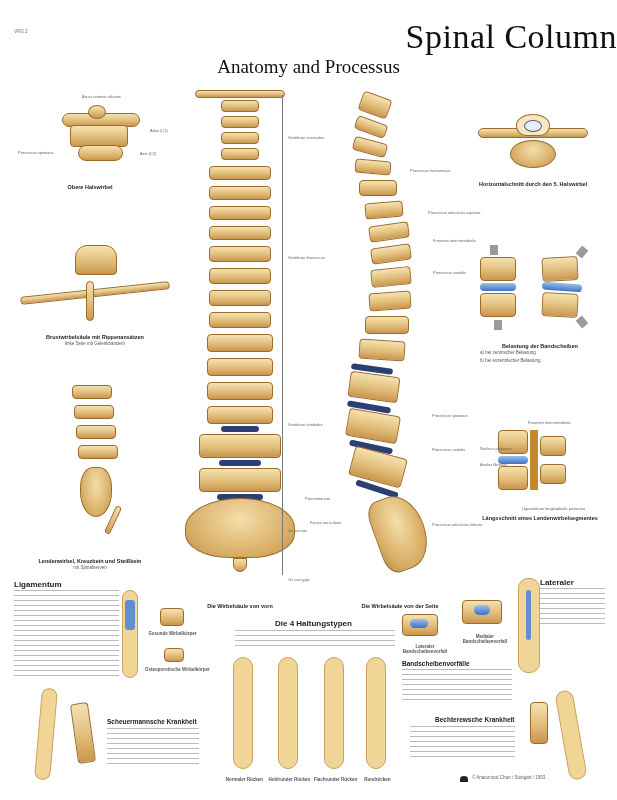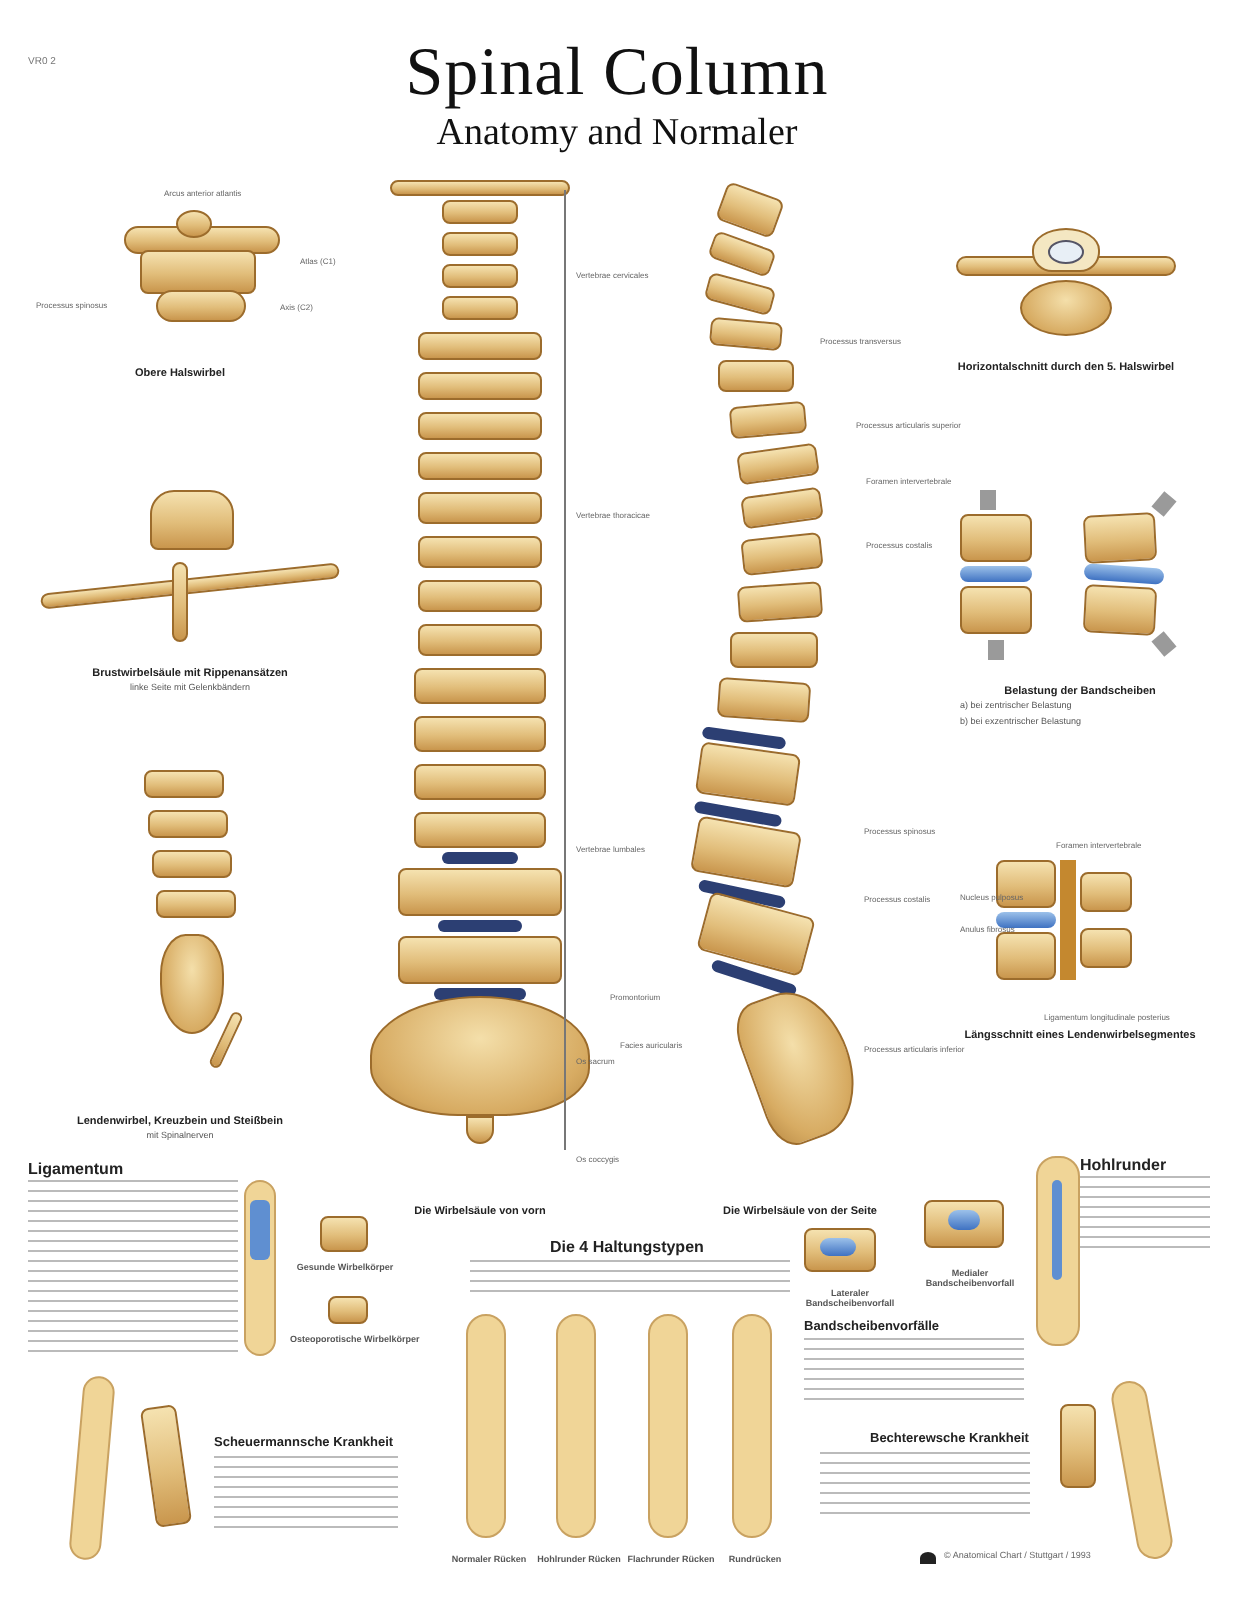--- a/index.html
+++ b/index.html
@@ -1,40 +1,40 @@
 <!DOCTYPE html>
 <html><head>
 <meta charset="utf-8">
 <style>
   * { box-sizing: border-box; margin: 0; padding: 0; }
   html, body { width: 617px; height: 800px; background: #ffffff; overflow: hidden; }
   body { position: relative; font-family: "Liberation Sans", sans-serif; color: #222; }
   .abs { position: absolute; }
   .code { left: 14px; top: 28px; font-size: 5px; color: #777; }
-  .title { left: 0; width: 617px; top: 18px; text-align: center; font-family: "Liberation Serif", serif; font-size: 34px; color: #111; letter-spacing: 0.5px; }
+  .title { left: 0; width: 617px; top: 18px; text-align: right; font-family: "Liberation Serif", serif; font-size: 34px; color: #111; letter-spacing: 0.5px; }
   .subtitle { left: 0; width: 617px; top: 56px; text-align: center; font-family: "Liberation Serif", serif; font-size: 19px; color: #111; }
   .cap { font-size: 5.5px; font-weight: bold; color: #222; text-align: center; white-space: nowrap; }
   .sub-cap { font-size: 4.5px; color: #555; text-align: center; white-space: nowrap; }
   .lbl { font-size: 4px; color: #666; white-space: nowrap; }
   .head { font-size: 8px; font-weight: bold; color: #222; white-space: nowrap; }
   .body-text { font-size: 3.6px; line-height: 5px; color: #666; text-align: justify; overflow: hidden; }
   .bone { background: linear-gradient(180deg, #f5e2b0 0%, #e1bd7a 55%, #c9964d 100%); border-radius: 4px; border: 0.6px solid #9c6c2c; }
   .disc { background: #2c3f73; border-radius: 3px; }
   .disc-blue { background: linear-gradient(180deg,#9cc1ea,#3f72c2); border-radius: 5px; }
   .bracket { border-left: 1px solid #777; }
   .skin { background: #f0d597; border: 0.5px solid #c9a261; border-radius: 40% 40% 30% 30%; }
   .spine-blue { background: #5f8fd1; }
   .sacrum { background: radial-gradient(ellipse at 50% 35%, #f4dfaa, #d7ab62 70%, #b98a45); border: 0.6px solid #9c6c2c; }
 </style>
 </head>
 <body>
 
 <div class="abs code">VR0 2</div>
 <div class="abs title">Spinal Column</div>
-<div class="abs subtitle">Anatomy and Normaler</div>
+<div class="abs subtitle">Anatomy and Processus</div>
 
 <div class="abs" style="left:58px;top:105px;width:85px;height:60px;">
   <div class="abs bone" style="left:4px;top:8px;width:78px;height:14px;border-radius:8px;"></div>
   <div class="abs bone" style="left:30px;top:0;width:18px;height:14px;border-radius:50%;"></div>
   <div class="abs bone" style="left:12px;top:20px;width:58px;height:22px;"></div>
   <div class="abs bone" style="left:20px;top:40px;width:45px;height:16px;border-radius:10px;"></div>
 </div>
 <div class="abs lbl" style="left:82px;top:94px;">Arcus anterior atlantis</div>
 <div class="abs lbl" style="left:150px;top:128px;">Atlas (C1)</div>
 <div class="abs lbl" style="left:140px;top:151px;">Axis (C2)</div>
@@ -194,21 +194,21 @@
 <div class="abs disc-blue" style="left:410px;top:619px;width:18px;height:9px;"></div>
 <div class="abs sub-cap" style="left:395px;top:644px;width:60px;font-weight:bold;white-space:normal;">Lateraler Bandscheibenvorfall</div>
 <div class="abs bone" style="left:462px;top:600px;width:40px;height:24px;"></div>
 <div class="abs disc-blue" style="left:474px;top:605px;width:16px;height:10px;"></div>
 <div class="abs sub-cap" style="left:455px;top:634px;width:60px;font-weight:bold;white-space:normal;">Medialer Bandscheibenvorfall</div>
 <div class="abs head" style="left:402px;top:660px;font-size:6.5px;">Bandscheibenvorfälle</div>
 <div class="abs body-text" style="left:402px;top:669px;width:110px;height:32px;background:repeating-linear-gradient(180deg,#bbb 0 1px,transparent 1px 5px);"></div>
 
 <div class="abs skin" style="left:518px;top:578px;width:22px;height:95px;border-radius:10px;"></div>
 <div class="abs spine-blue" style="left:526px;top:590px;width:5px;height:50px;border-radius:3px;"></div>
-<div class="abs head" style="left:540px;top:578px;">Hohlrunder</div>
+<div class="abs head" style="left:540px;top:578px;">Lateraler</div>
 <div class="abs body-text" style="left:540px;top:588px;width:65px;height:40px;background:repeating-linear-gradient(180deg,#bbb 0 1px,transparent 1px 5px);"></div>
 
 <div class="abs head" style="left:435px;top:716px;font-size:6.5px;">Bechterewsche Krankheit</div>
 <div class="abs body-text" style="left:410px;top:726px;width:105px;height:32px;background:repeating-linear-gradient(180deg,#bbb 0 1px,transparent 1px 5px);"></div>
 <div class="abs bone" style="left:530px;top:702px;width:18px;height:42px;"></div>
 <div class="abs skin" style="left:562px;top:690px;width:18px;height:90px;border-radius:10px;transform:rotate(-10deg);"></div>
 
 <div class="abs" style="left:460px;top:776px;width:8px;height:6px;background:#222;border-radius:50% 50% 0 0;"></div>
 <div class="abs lbl" style="left:472px;top:775px;font-size:4.5px;">© Anatomical Chart / Stuttgart / 1993</div>
 

